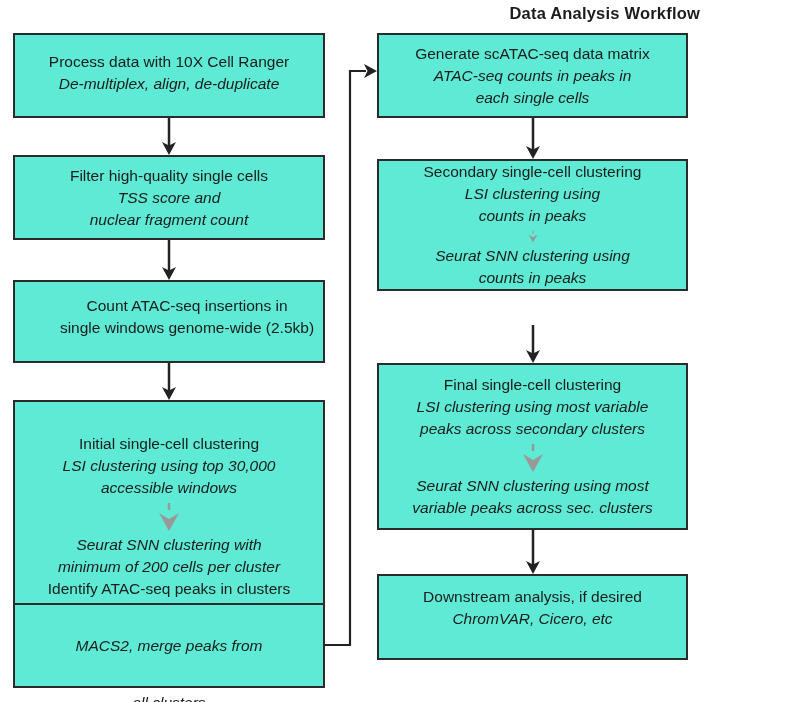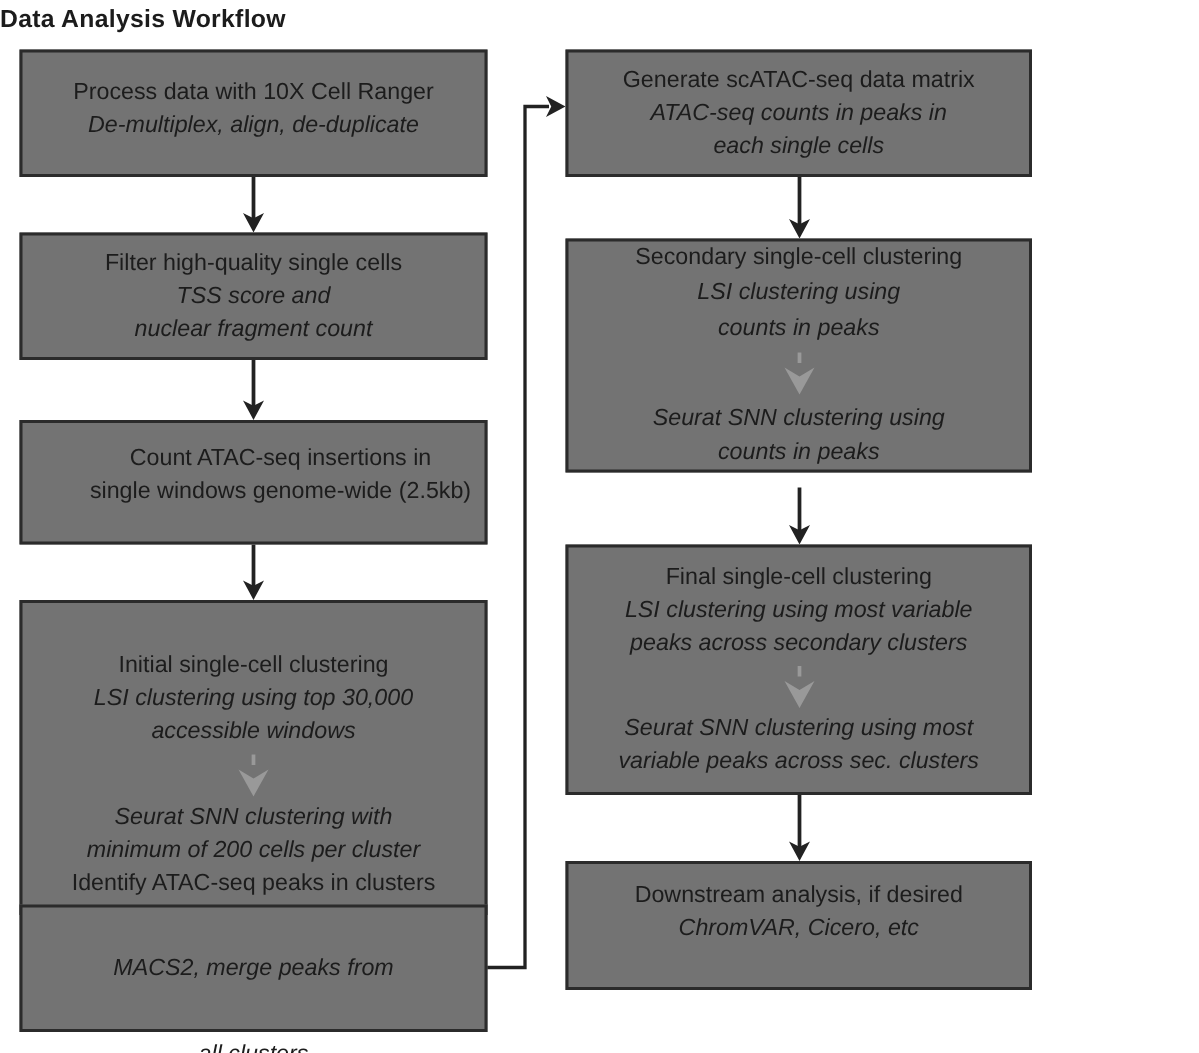--- a/index.html
+++ b/index.html
@@ -14,31 +14,31 @@
     background: var(--background, #ffffff);
     font-family: "Liberation Sans", sans-serif;
     color: var(--text, #1c1c1c);
     overflow: hidden;
   }
   .diagram-title {
     position: absolute;
     top: 4px;
     left: 0;
     width: 700px;
-    text-align: left;
+    text-align: right;
     font-size: 16.5px;
     font-weight: bold;
     letter-spacing: 0.2px;
     z-index: 3;
   }
   .box {
     position: absolute;
     box-sizing: border-box;
     border: 2px solid var(--box-border, #2b2b2b);
-    background: #737373;
+    background: #5eead4;
     display: flex;
     flex-direction: column;
     align-items: center;
     justify-content: center;
     text-align: center;
     font-size: 15.5px;
     line-height: 22px;
     z-index: 2;
   }
   .line { white-space: nowrap; }
@@ -134,21 +134,21 @@
     <div class="line italic">MACS2, merge peaks from</div>
     <div class="line italic">all clusters</div>
   </div>
 
   <div class="box" style="left:377px; top:33px; width:311px; height:85px;">
     <div class="line">Generate scATAC-seq data matrix</div>
     <div class="line italic">ATAC-seq counts in peaks in</div>
     <div class="line italic">each single cells</div>
   </div>
 
-  <div class="box" style="left:377px; top:159px; width:311px; height:156px;justify-content:space-between;">
+  <div class="box" style="left:377px; top:159px; width:311px; height:132px;justify-content:space-between;">
     <div class="line">Secondary single-cell clustering</div>
     <div class="line italic">LSI clustering using</div>
     <div class="line italic">counts in peaks</div>
     <svg class="gray-arrow" width="22" height="30" viewBox="0 0 22 30">
       <line class="gray-dash" x1="11" y1="1" x2="11" y2="8"></line>
       <polygon class="gray-head" points="1,11 11,29 21,11 11,17"></polygon>
     </svg>
     <div class="line italic">Seurat SNN clustering using</div>
     <div class="line italic">counts in peaks</div>
   </div>

